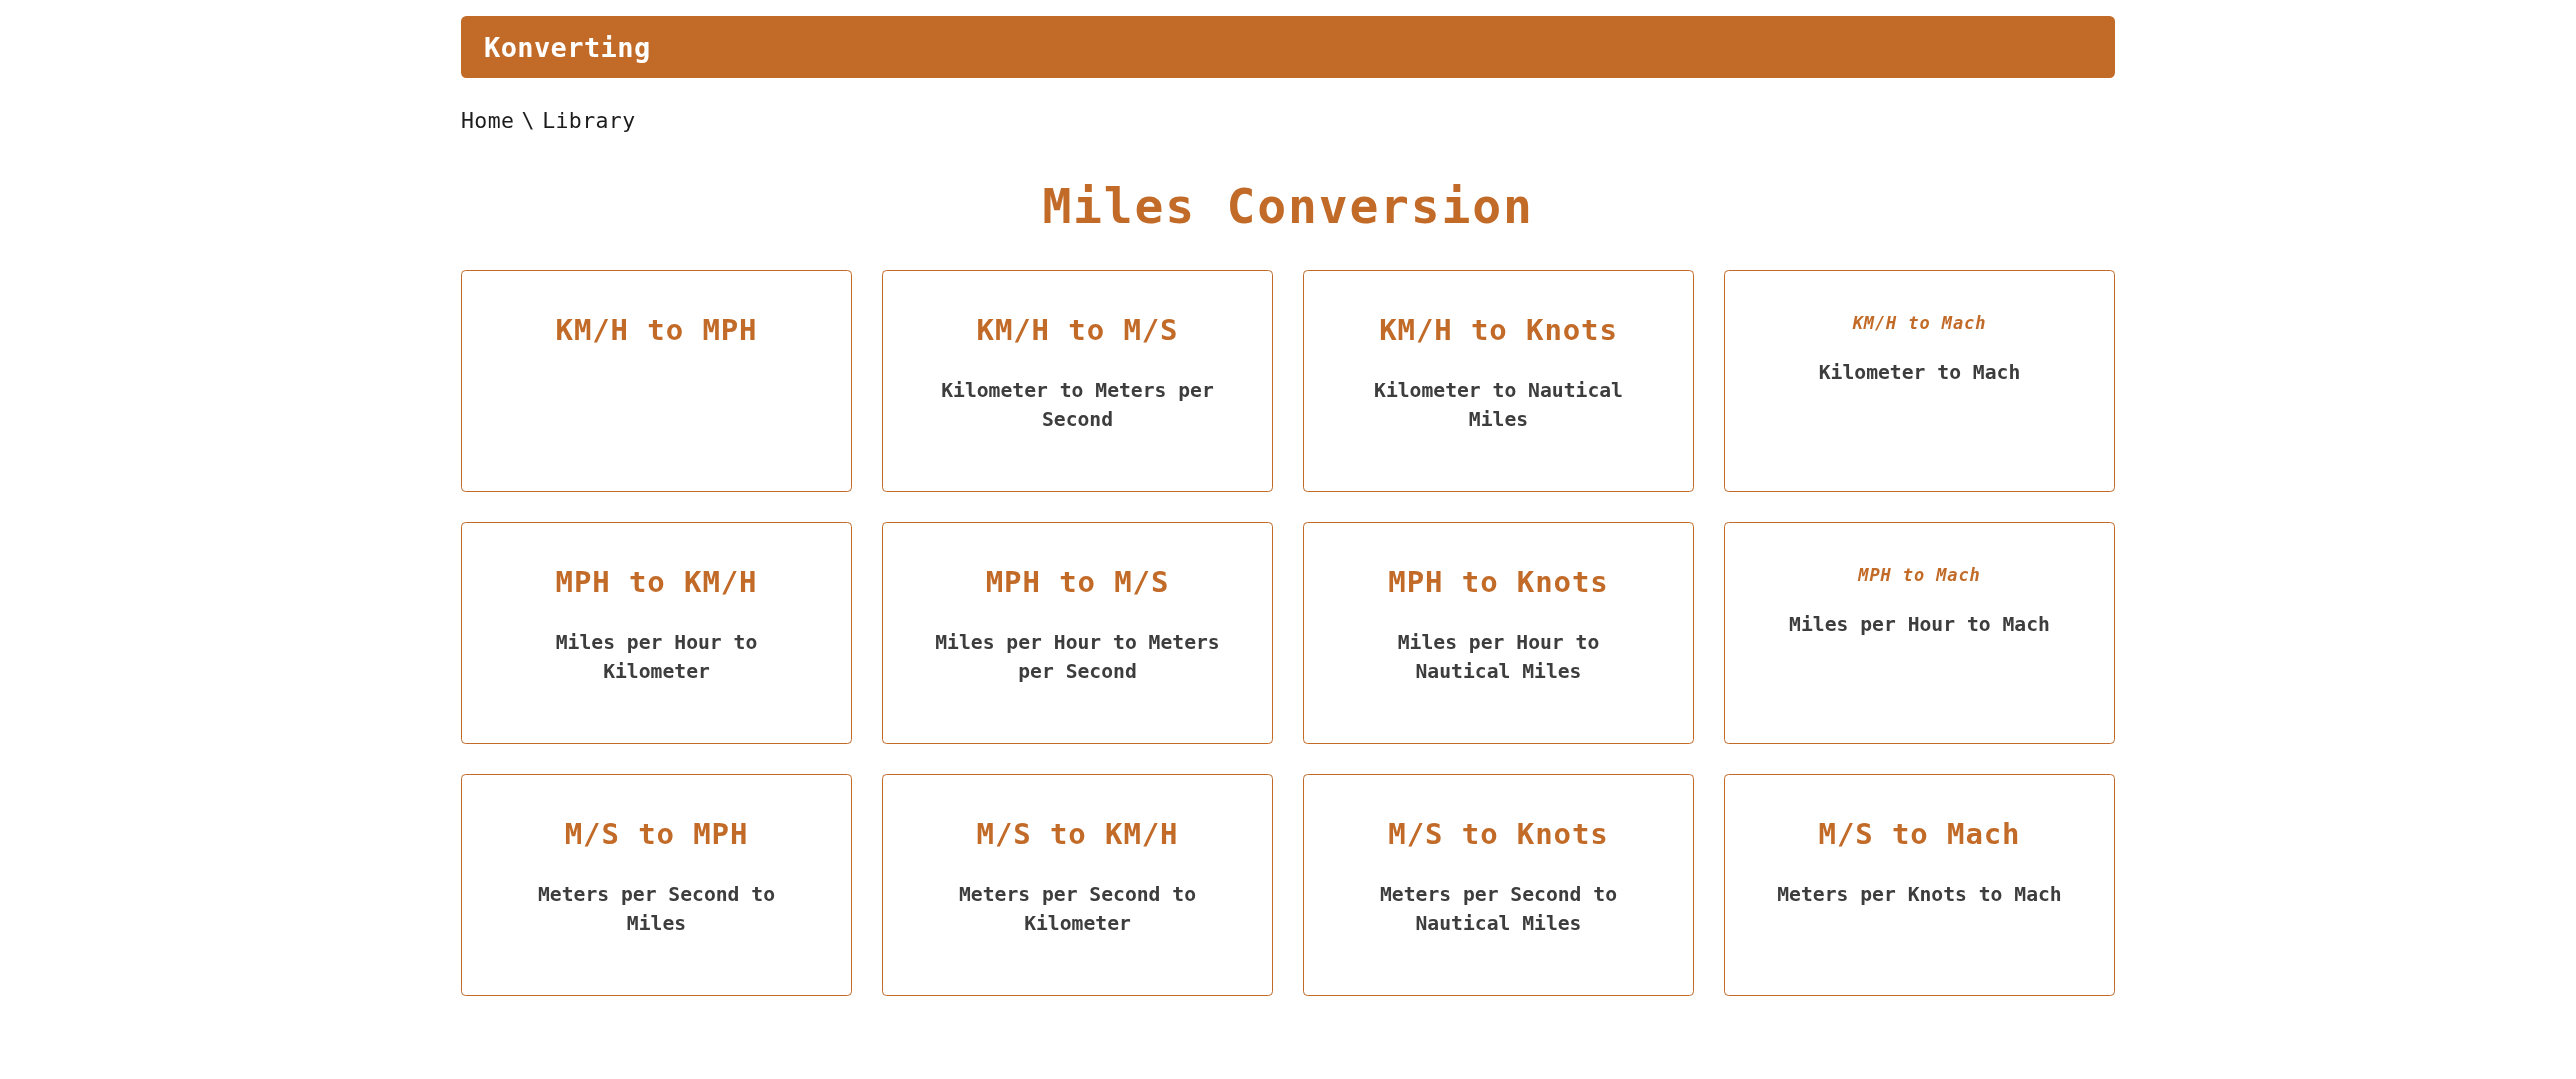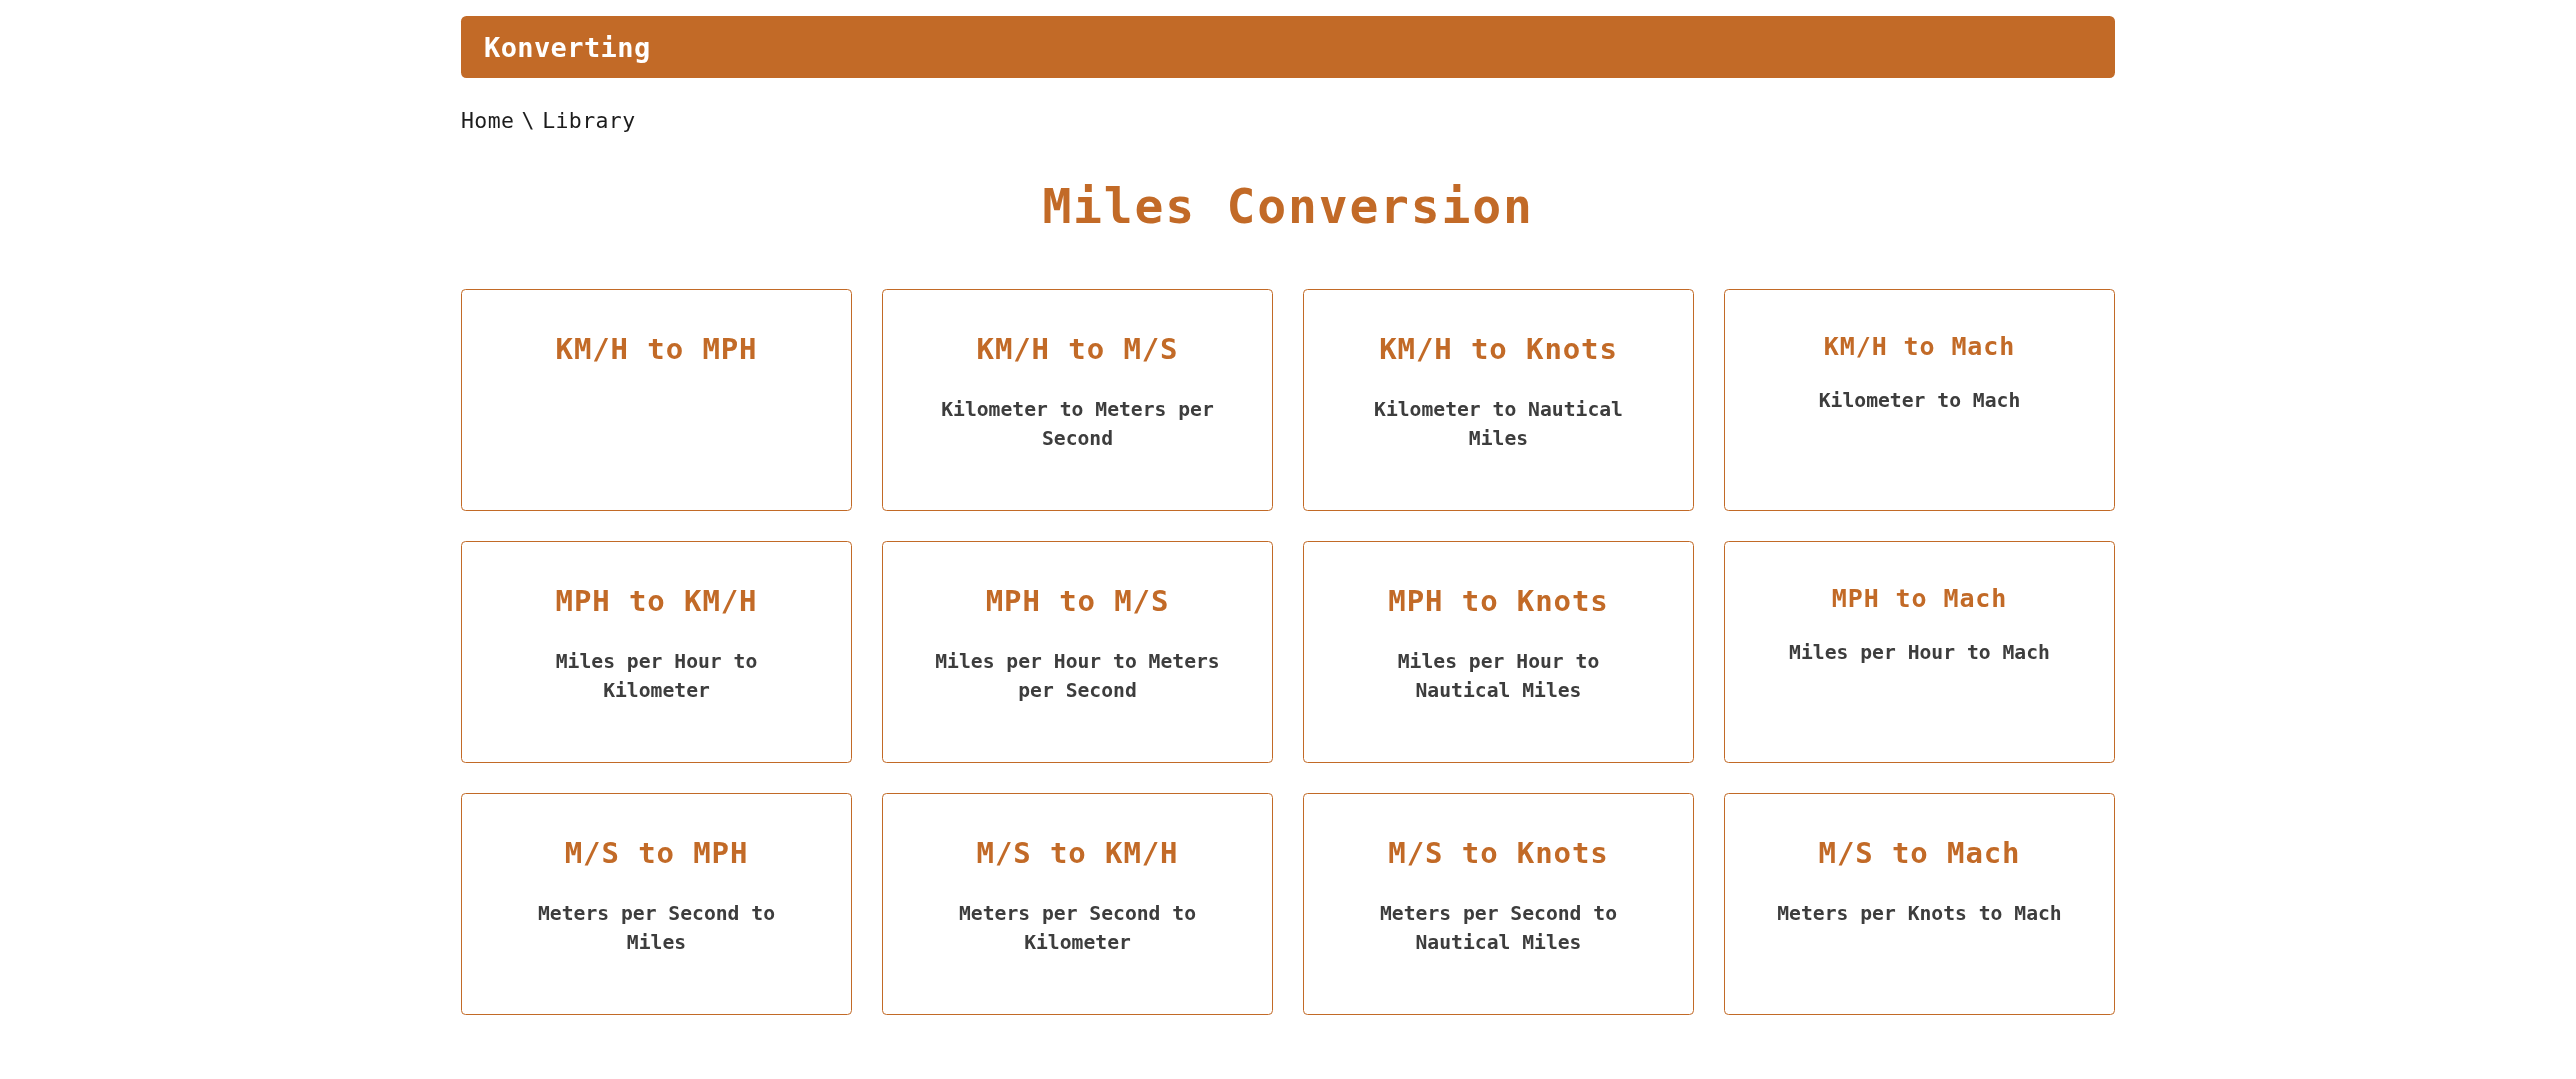--- a/index.html
+++ b/index.html
@@ -63,21 +63,21 @@
     font-weight: bold;
     margin-top: 45px;
     letter-spacing: 1.8px;
   }
   
   .grid {
     display: grid;
     grid-template-columns: repeat(4, 1fr);
     column-gap: 36px;
     row-gap: 38px;
-    margin-top: 55px;
+    margin-top: 36px;
     gap: 30px;
   }
   .card {
     border: 1.8px solid #c26a27;
     border-radius: 4.5px;
     background: #ffffff;
     height: 222px;
     box-sizing: border-box;
     display: flex;
     flex-direction: column;
@@ -87,21 +87,22 @@
     text-align: center;
   }
   .card-title {
     color: #c26a27;
     font-weight: bold;
     font-size: 29px;
     letter-spacing: 0.9px;
     line-height: 1.15;
   }
   .card-title.small {
-    font-size: 25px;
+    font-size: 17px;
+    font-style: italic;
   }
   .card-desc {
     color: #3d3d3d;
     font-size: 19.7px;
     font-weight: bold;
     line-height: 1.45;
     margin-top: 30px;
     max-width: 304px;
   }
   .card-desc.one-line {

